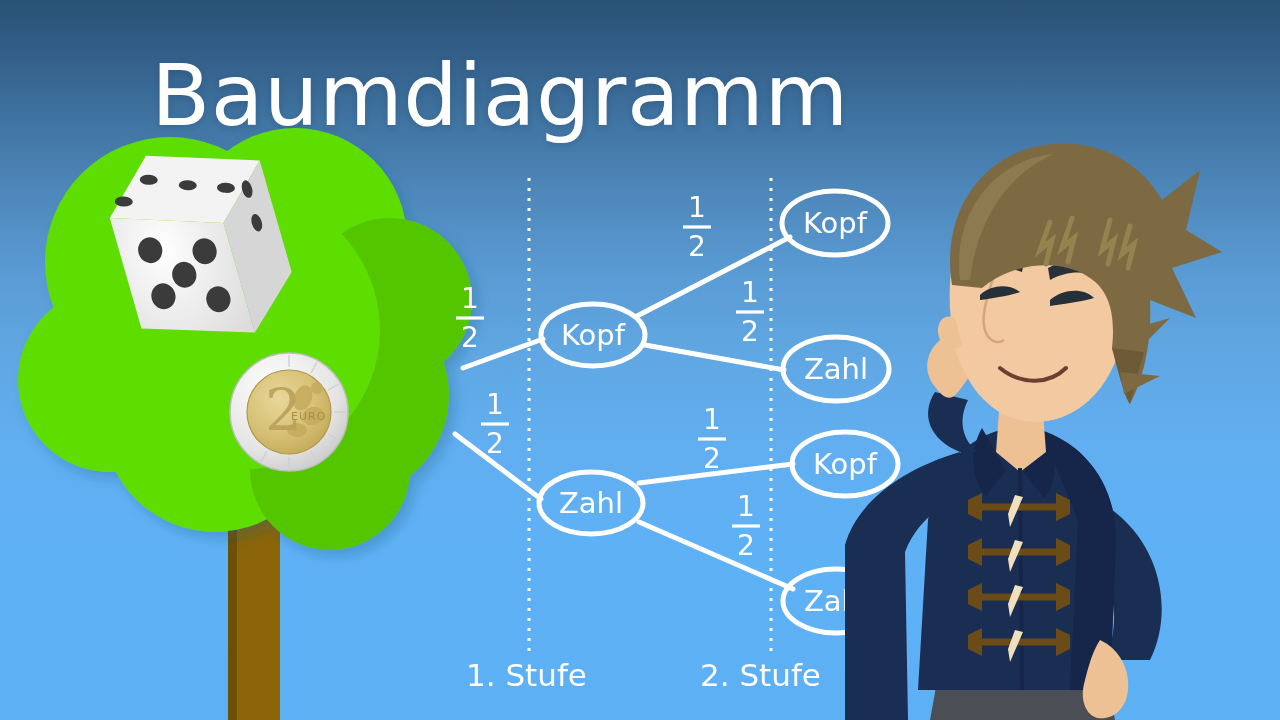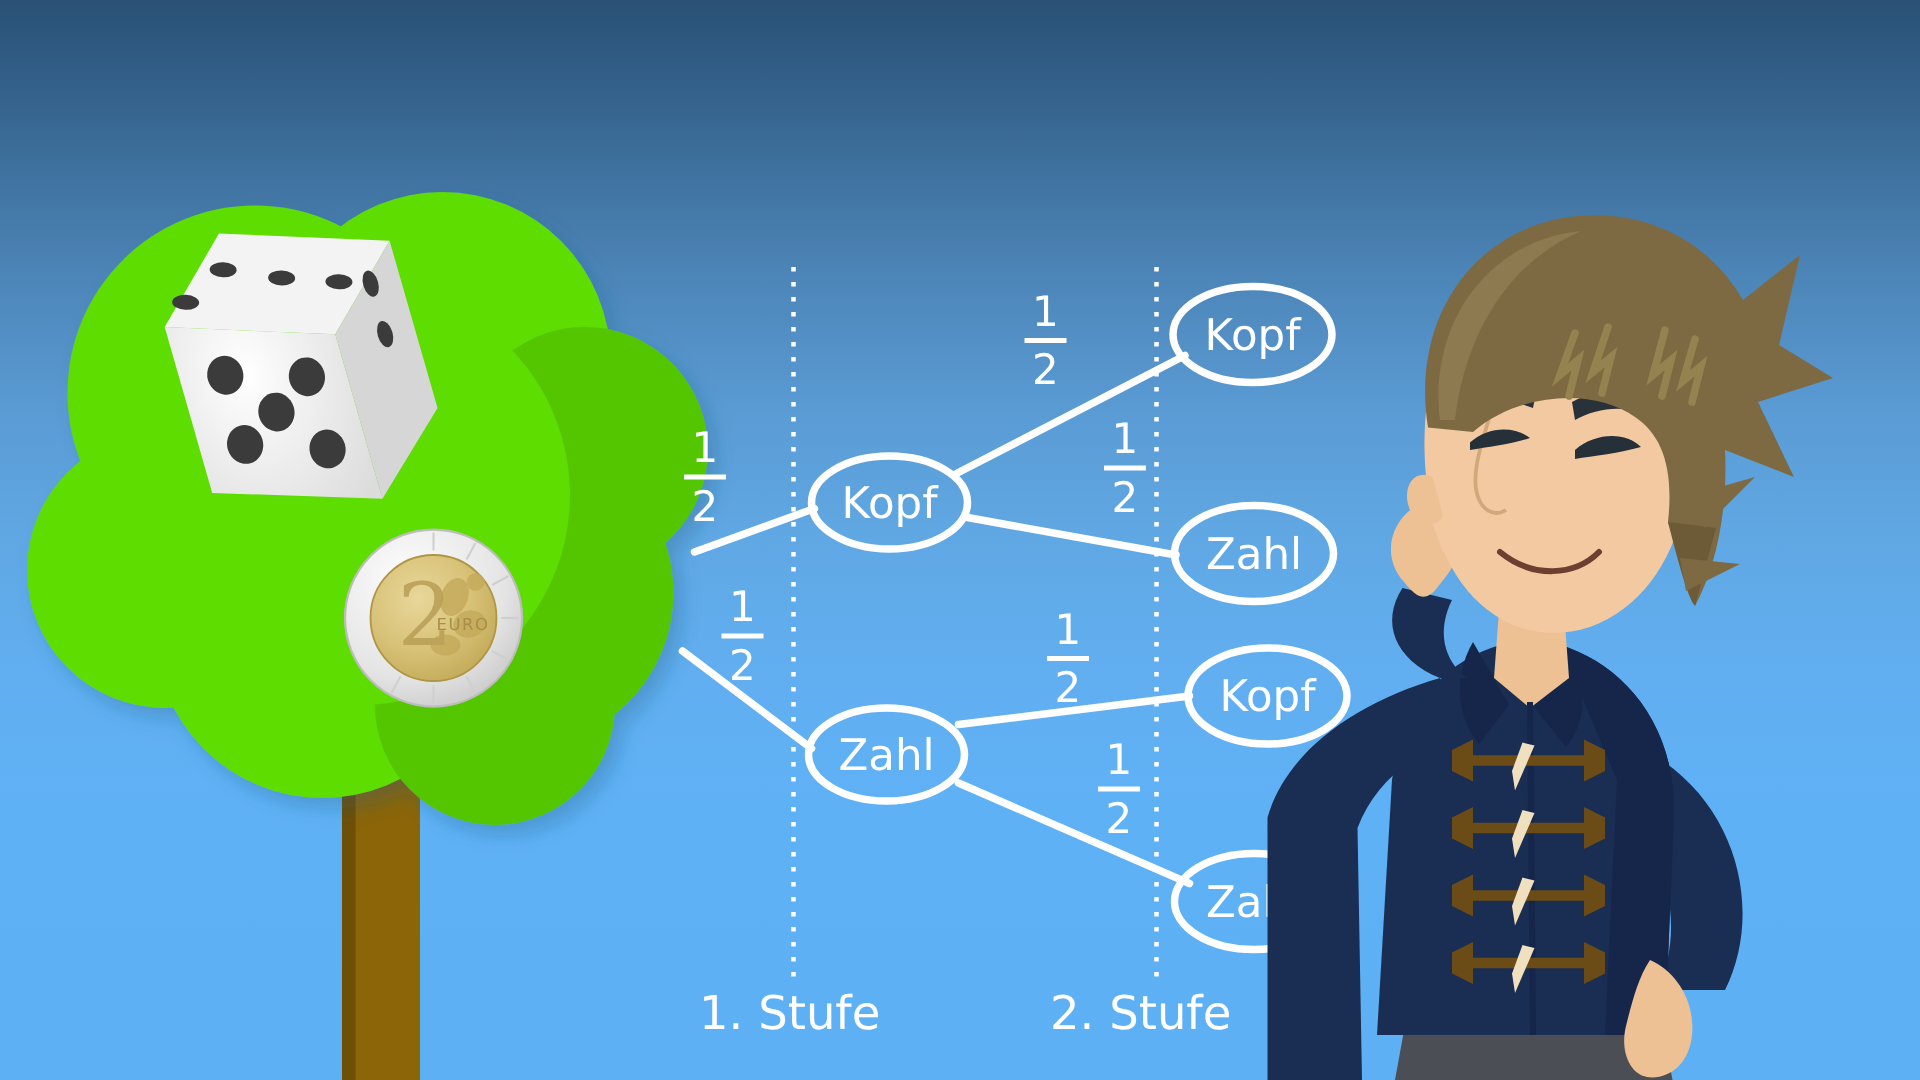--- a/index.html
+++ b/index.html
@@ -68,20 +68,21 @@
     font-family: "DejaVu Sans", "Liberation Sans", sans-serif;
     font-size: 31px;
     fill: #ffffff;
   }
 </style>
 </head>
 <body>
 
 <div id="stage">
 
+  <div id="title">Baumdiagramm</div>
 
   <svg class="layer" id="tree-layer" viewBox="0 0 1280 720">
     <defs>
       <radialGradient id="dieShade" cx="40%" cy="30%" r="85%">
         <stop offset="0%" stop-color="#ffffff"></stop>
         <stop offset="100%" stop-color="#dcdcdc"></stop>
       </radialGradient>
       <radialGradient id="coinGold" cx="38%" cy="34%" r="75%">
         <stop offset="0%" stop-color="#e8d79a"></stop>
         <stop offset="55%" stop-color="#d8c278"></stop>

